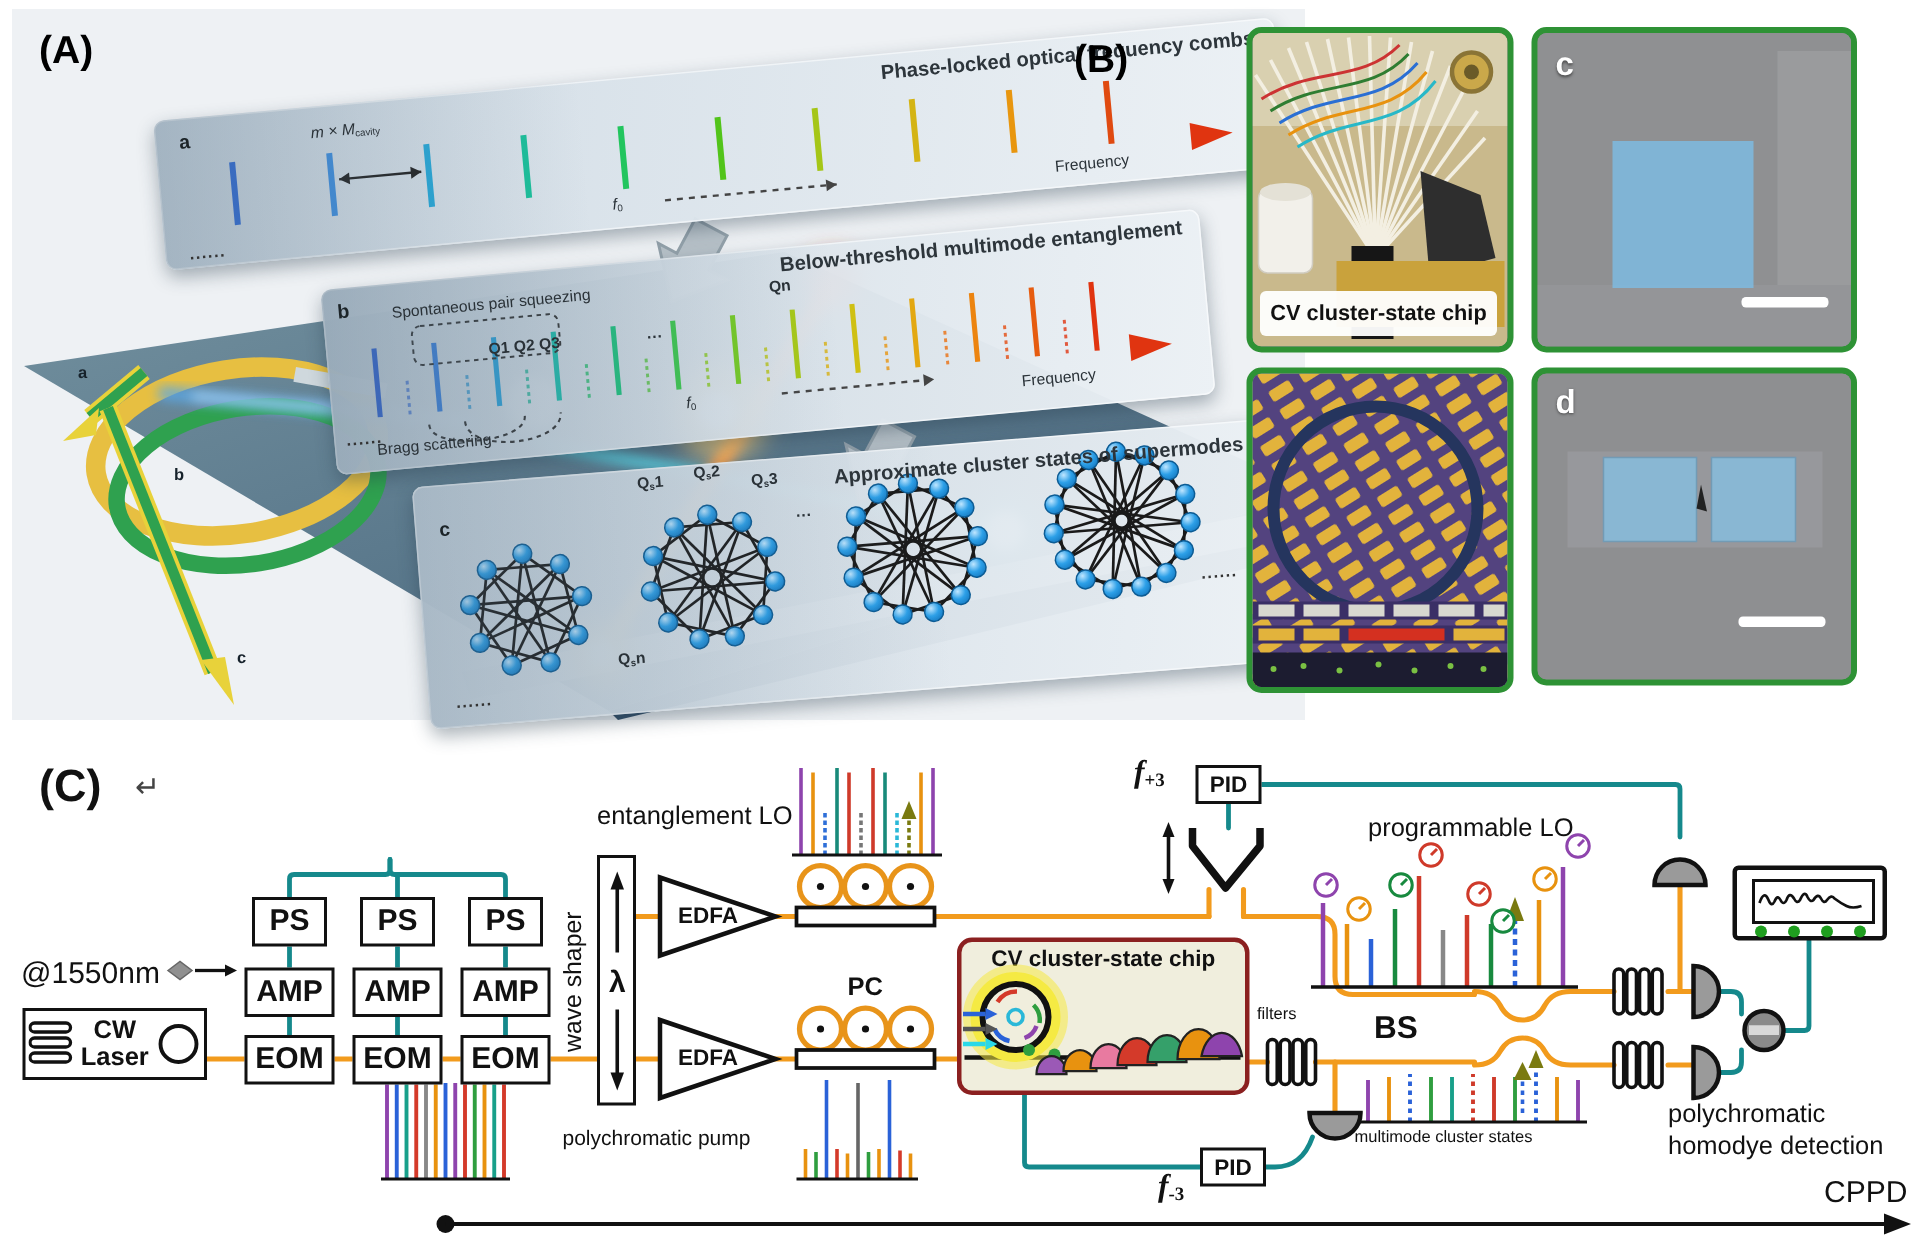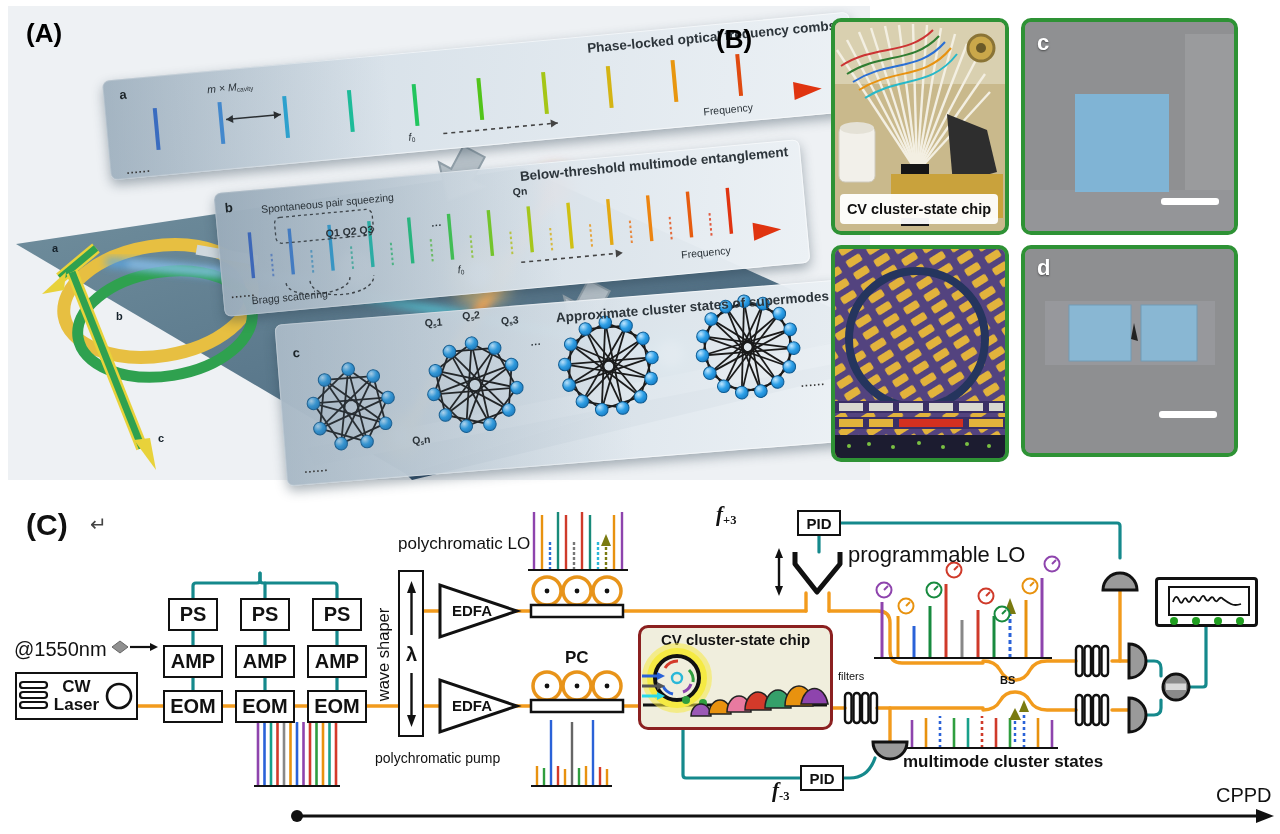--- a/index.html
+++ b/index.html
@@ -729,21 +729,21 @@
         <line x1="10.5" y1="18" x2="10.5" y2="62" stroke="#111" stroke-width="2.4"></line>
           <polygon points="6,20 10.5,8 15,20" fill="#111"></polygon>
         <text x="10.5" y="88" text-anchor="middle" font-size="20" font-weight="bold" fill="#111">λ</text>
         <line x1="10.5" y1="100" x2="10.5" y2="144" stroke="#111" stroke-width="2.4"></line>
           <polygon points="6,142 10.5,154 15,142" fill="#111"></polygon>
       </svg>
     </div>
 
     <span class="lbl" style="left:444px;top:112px;width:56px;text-align:center;font-size:15px;font-weight:bold;position:absolute">EDFA</span>
     <span class="lbl" style="left:444px;top:207px;width:56px;text-align:center;font-size:15px;font-weight:bold">EDFA</span>
-    <span class="lbl" style="left:398px;top:44px;font-size:17px">polychromatic LO</span>
+    <span class="lbl" style="left:398px;top:44px;font-size:17px">entanglement LO</span>
     <span class="lbl" style="left:565px;top:158px;font-size:17px;font-weight:bold">PC</span>
     <span class="lbl" style="left:375px;top:260px;font-size:14px">polychromatic pump</span>
 
     <div class="abs" style="left:638px;top:135px;width:195px;height:105px;border:3.5px solid #8b2020;border-radius:10px;background:#f0eedd;box-sizing:border-box">
       <span class="lbl" style="left:0;top:3px;width:100%;text-align:center;font-size:15px;font-weight:bold">CV cluster-state chip</span>
       <svg class="abs" style="left:0;top:0" width="188" height="98" viewBox="0 0 188 98">
         <line x1="2" y1="77" x2="186" y2="77" stroke="#111" stroke-width="3"></line>
         <circle cx="36" cy="50" r="28" fill="none" stroke="rgba(245,234,67,.55)" stroke-width="14"></circle>
         <circle cx="36" cy="50" r="26" fill="none" stroke="#f5ea43" stroke-width="8"></circle>
         <circle cx="36" cy="50" r="22" fill="none" stroke="#111" stroke-width="4"></circle>
@@ -768,26 +768,27 @@
           <path d="M86,84 a12,16 0 0 1 24,0 z" fill="#e87aa0"></path>
             <path d="M104,82 a13,18 0 0 1 26,0 z" fill="#d43a2a"></path>
           <path d="M124,80 a13,18 0 0 1 26,0 z" fill="#35a06a"></path>
             <path d="M144,78 a14,20 0 0 1 28,0 z" fill="#e8920f"></path>
           <path d="M160,76 a14,21 0 0 1 27,0 z" fill="#8e44ad"></path>
         </g>
       </svg>
     </div>
 
     <span class="lbl" style="left:838px;top:180px;font-size:11px">filters</span>
-    <span class="lbl" style="left:1000px;top:184px;font-size:11px;font-weight:bold">BS</span>
-    <span class="lbl" style="left:848px;top:52px;font-size:22px">programmable LO</span>
-    <span class="lbl" style="left:903px;top:262px;font-size:17px;font-weight:bold">multimode cluster states</span>
+    <span class="lbl" style="left:916px;top:184px;font-size:21px;font-weight:bold">BS</span>
+    <span class="lbl" style="left:912px;top:52px;font-size:17px">programmable LO</span>
+    <span class="lbl" style="left:903px;top:262px;font-size:11px;font-weight:normal">multimode cluster states</span>
+    <span class="lbl" style="left:1112px;top:242px;font-size:17px;line-height:1.25"><span>polychromatic</span><br><span>homodye detection</span></span>
     <span class="lbl" style="left:1216px;top:294px;font-size:20px">CPPD</span>
 
-    <span class="lbl fx" style="left:716px;top:12px"><span>f</span><span class="sb">+3</span></span>
+    <span class="lbl fx" style="left:756px;top:12px"><span>f</span><span class="sb">+3</span></span>
     <div class="box bxs" style="left:797px;top:20px;width:44px;height:26px;font-size:15px">
         <span>PID</span>
       </div>
     <span class="lbl fx" style="left:772px;top:288px"><span>f</span><span class="sb">-3</span></span>
     <div class="box bxs" style="left:800px;top:275px;width:44px;height:26px;font-size:15px">
         <span>PID</span>
       </div>
 
     <div class="abs" style="left:1155px;top:87px;width:103px;height:50px;border:3px solid #111;border-radius:4px;background:#fff;box-sizing:border-box">
       <div class="scope-screen">

